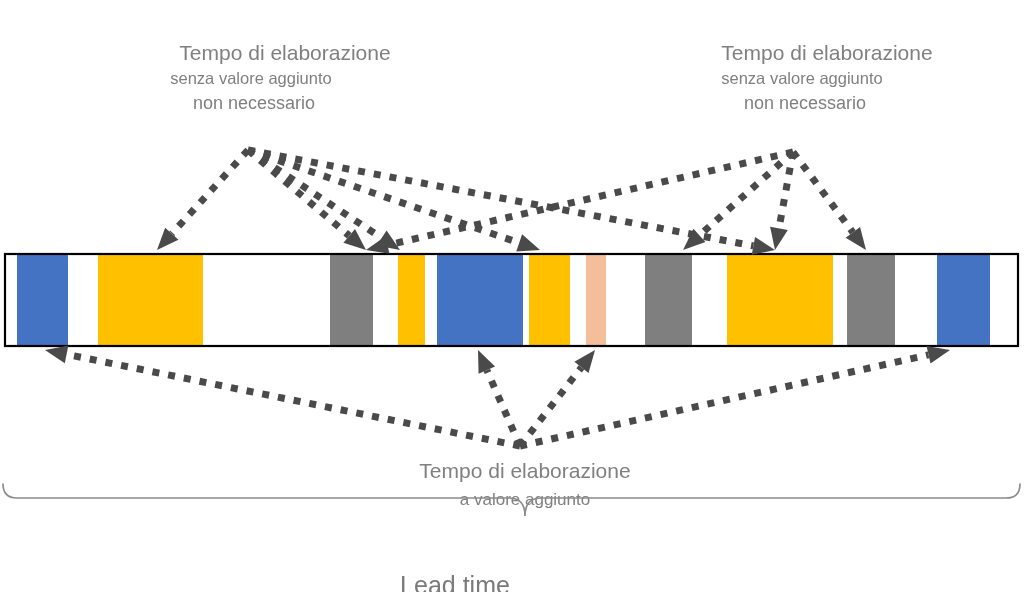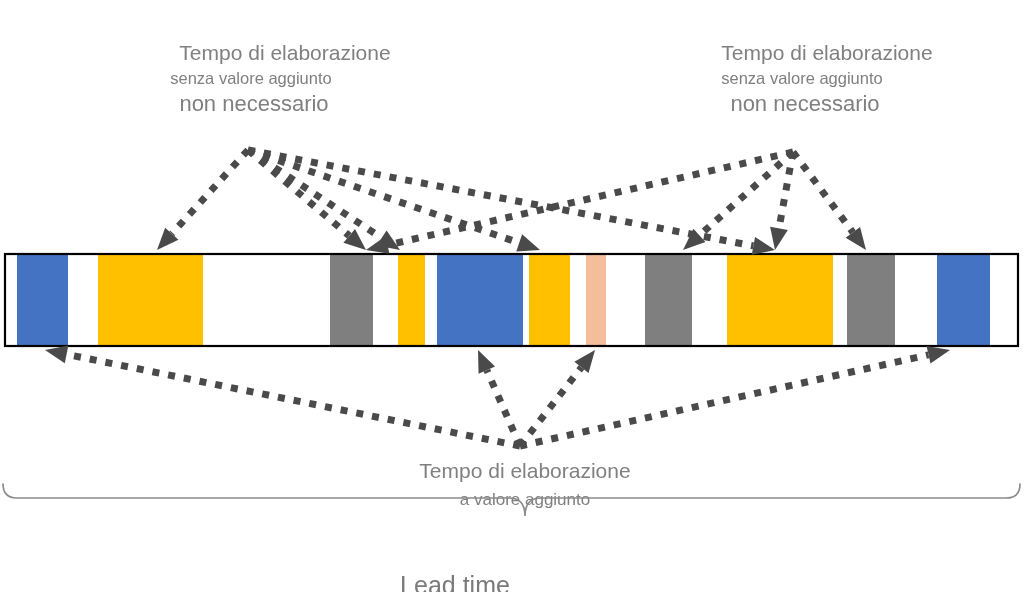--- a/index.html
+++ b/index.html
@@ -7,21 +7,21 @@
   body{
     width:1024px;height:592px;background:#ffffff;
     font-family:"Liberation Sans","DejaVu Sans",sans-serif;
     overflow:hidden;position:relative;
   }
   #stage{position:absolute;left:0;top:0;width:1024px;height:592px;margin-top:28px;}
   svg.layer{position:absolute;left:0;top:0;width:1024px;height:592px;overflow:visible;}
   .lbl{position:absolute;color:#808080;white-space:nowrap;text-align:center;}
   .lbl .l1{font-size:21px;line-height:26px;}
   .lbl .l2{font-size:16.5px;line-height:25px;text-align:center;}
-  .lbl .l3{font-size:22px;line-height:25px;}
+  .lbl .l3{font-size:18px;line-height:25px;}
   .leadtime{
     position:absolute;color:#7a7a7a;font-size:25px;
     left:0;width:910px;text-align:center;top:543px;
   }
   .bottomlbl{position:absolute;color:#808080;text-align:center;}
   .bottomlbl .b1{font-size:21px;line-height:30px;}
   .bottomlbl .b2{font-size:17px;line-height:28px;}
 </style>
 </head>
 <body>

